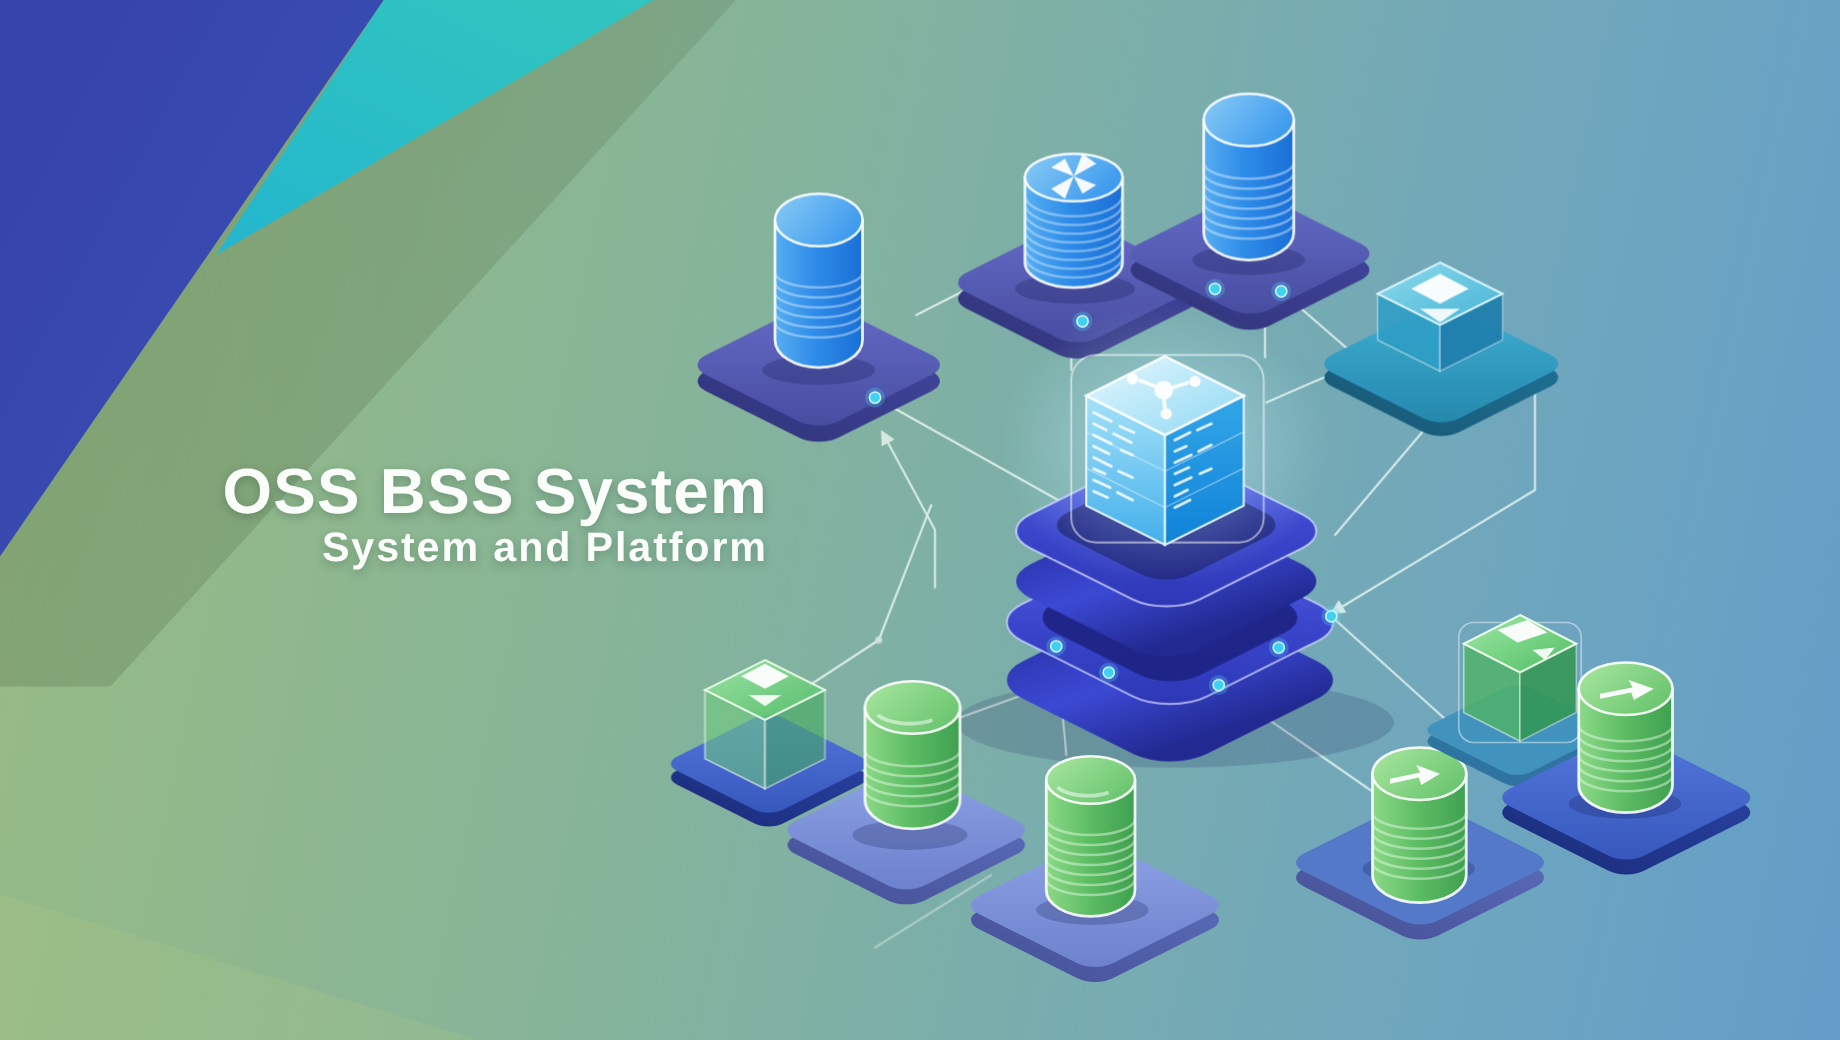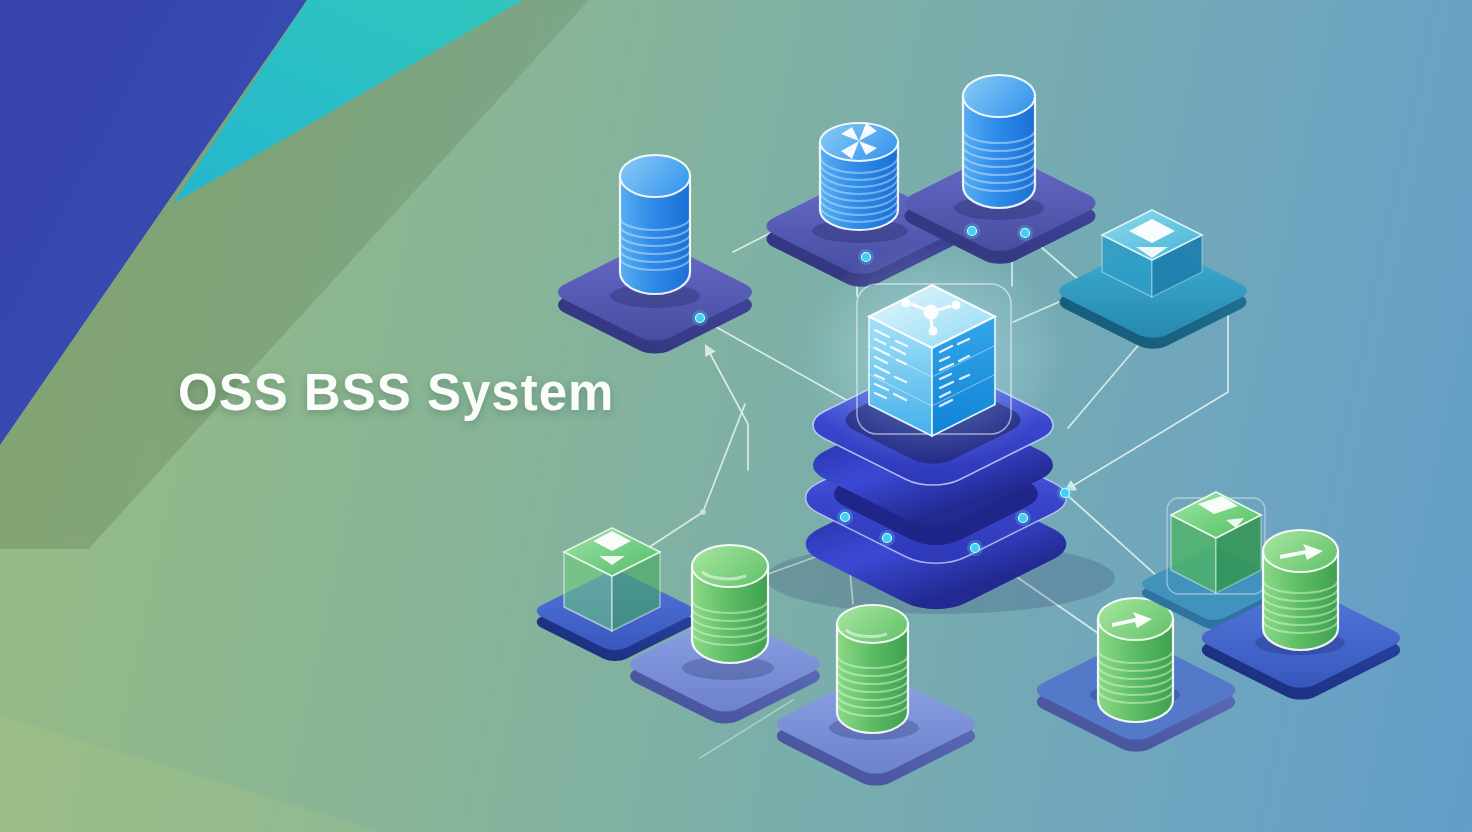--- a/index.html
+++ b/index.html
@@ -341,15 +341,16 @@
       <g>
         <circle cx="1065" cy="493" r="8" fill="rgba(80,215,245,.28)"></circle>
           <circle cx="1065" cy="493" r="4.5" fill="#3fd2f0" stroke="#d8f8ff" stroke-width="1.2"></circle>
       </g>
       <circle cx="703" cy="512" r="3" fill="#cfe3da" opacity=".8"></circle>
     </g>
   </svg>
 
   <div class="title-block">
     <h1>OSS BSS System</h1>
+    <h2>System and Platform</h2>
   </div>
 
 </div>
 
 </body></html>

